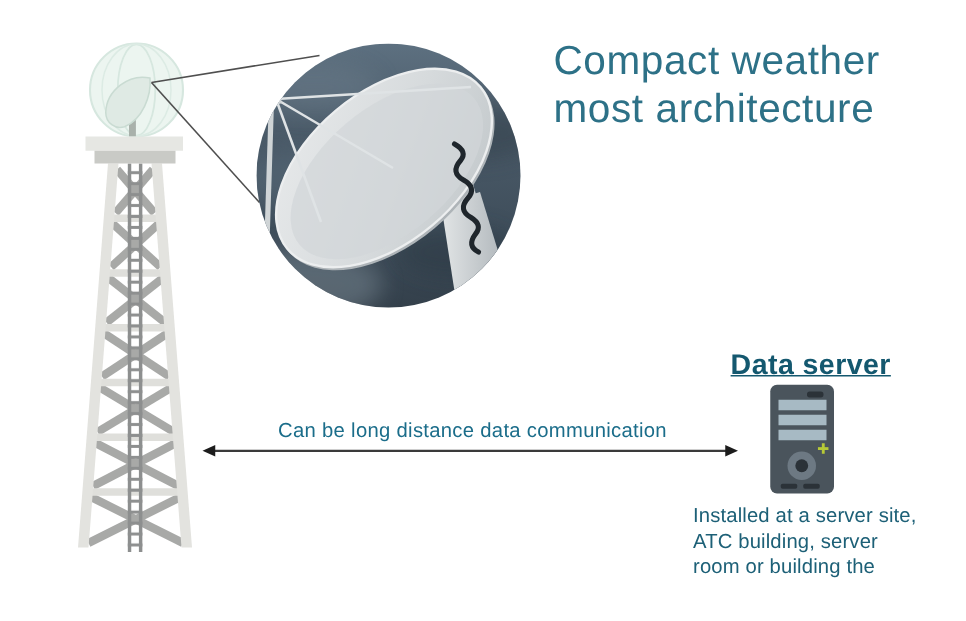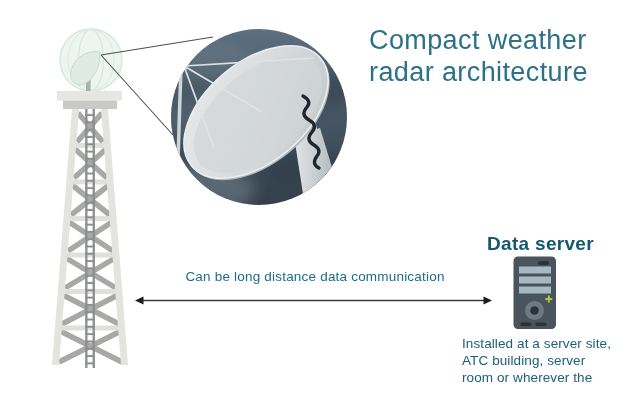--- a/index.html
+++ b/index.html
@@ -7,26 +7,26 @@
     position:relative;width:644px;height:414px;background:#ffffff;overflow:hidden;
     font-family:"Liberation Sans","DejaVu Sans",sans-serif;
   }
   .stage svg{position:absolute;left:0;top:0;}
   .title{
     position:absolute;left:369px;top:24px;width:262px;
     font-size:27px;line-height:32px;font-weight:400;letter-spacing:0.4px;
     color:#2d7187;
   }
   .link-caption{
-    position:absolute;left:139px;top:269px;width:352px;text-align:center;
+    position:absolute;left:139px;top:279px;width:352px;text-align:center;
     font-size:13.5px;color:#1b6d8a;letter-spacing:0.2px;font-weight:400;
   }
   .server-label{
     position:absolute;left:460px;top:233px;width:161px;text-align:center;
-    font-size:19px;font-weight:700;color:#14586f;letter-spacing:0.3px;
+    font-size:19px;font-weight:700;color:#14586f;letter-spacing:0.3px;text-decoration:underline;
   }
   .server-desc{
     position:absolute;left:462px;top:335px;width:178px;
     font-size:13.5px;line-height:17px;color:#1d6077;letter-spacing:0.1px;
   }
 </style>
 </head>
 <body>
 
 <div class="stage">
@@ -169,26 +169,26 @@
       </g>
       <circle cx="534.5" cy="310.5" r="9.5" fill="#6d7983"></circle>
       <circle cx="534.5" cy="310.5" r="4.3" fill="#2b3238"></circle>
       <rect x="520.5" y="322.5" width="11" height="3.4" rx="1.2" fill="#2b3238"></rect>
       <rect x="535.5" y="322.5" width="11" height="3.4" rx="1.2" fill="#2b3238"></rect>
     </g>
   </svg>
 
   <div class="title">
     <div>Compact weather</div>
-    <div>radar architecture</div>
+    <div>most architecture</div>
   </div>
 
   <div class="link-caption">Can be long distance data communication</div>
 
   <div class="server-label">Data server</div>
 
   <div class="server-desc">
     <div>Installed at a server site,</div>
     <div>ATC building, server</div>
-    <div>room or wherever the</div>
+    <div>room or building the</div>
   </div>
 
 </div>
 
 </body></html>

